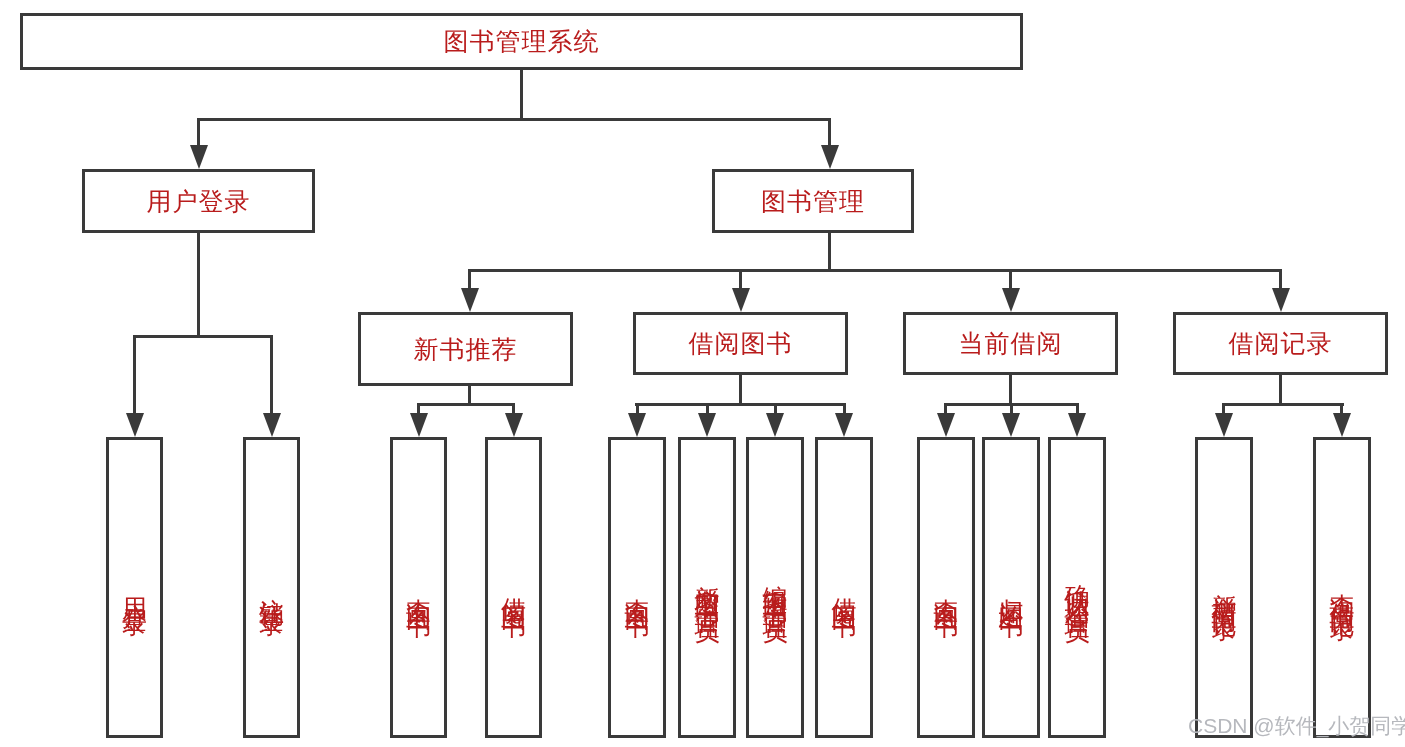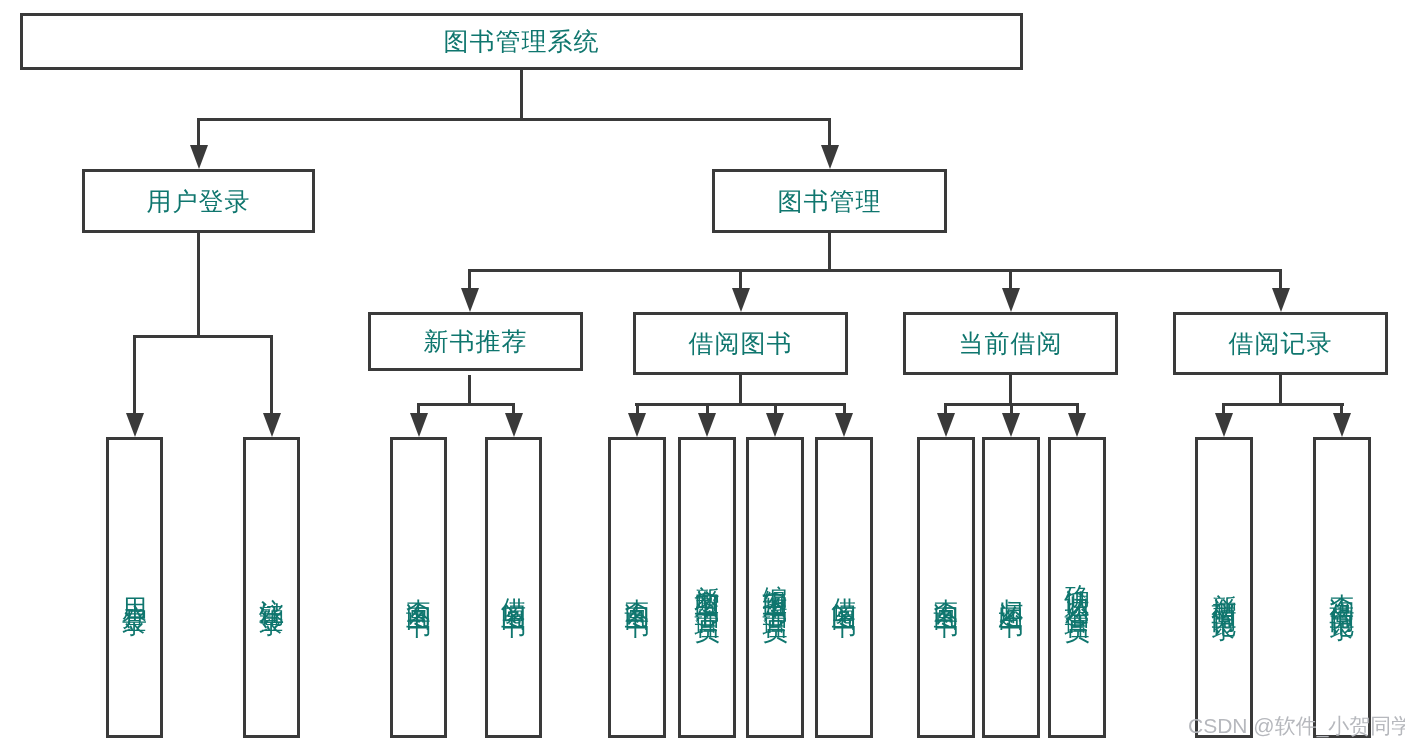--- a/index.html
+++ b/index.html
@@ -9,21 +9,21 @@
     background:#ffffff;
     font-family:"Liberation Sans","DejaVu Sans",sans-serif;
     overflow:hidden;
   }
   .box{
     position:absolute;
     background:#ffffff;
     border:3px solid #3a3a3a;
     box-sizing:border-box;
     display:flex;align-items:center;justify-content:center;
-    color:#0f766e;
+    color:#b91c1c;
   }
   .box.h span{
     font-size:25px;
     letter-spacing:1px;
     white-space:nowrap;
   }
   .box.v span{
     writing-mode:vertical-rl;
     text-orientation:mixed;
     font-size:25px;
@@ -109,25 +109,25 @@
   <div class="ah" style="left:1215px;top:413px"></div>
   <div class="ah" style="left:1333px;top:413px"></div>
 
   <div class="box h" style="left:20px;top:13px;width:1003px;height:57px">
     <span>图书管理系统</span>
   </div>
 
   <div class="box h" style="left:82px;top:169px;width:233px;height:64px">
     <span>用户登录</span>
   </div>
-  <div class="box h" style="left:712px;top:169px;width:235px;height:64px">
+  <div class="box h" style="left:712px;top:169px;width:202px;height:64px">
     <span>图书管理</span>
   </div>
 
-  <div class="box h" style="left:368px;top:312px;width:215px;height:59px">
+  <div class="box h" style="left:358px;top:312px;width:215px;height:74px">
     <span>新书推荐</span>
   </div>
   <div class="box h" style="left:633px;top:312px;width:215px;height:63px">
     <span>借阅图书</span>
   </div>
   <div class="box h" style="left:903px;top:312px;width:215px;height:63px">
     <span>当前借阅</span>
   </div>
   <div class="box h" style="left:1173px;top:312px;width:215px;height:63px">
     <span>借阅记录</span>

